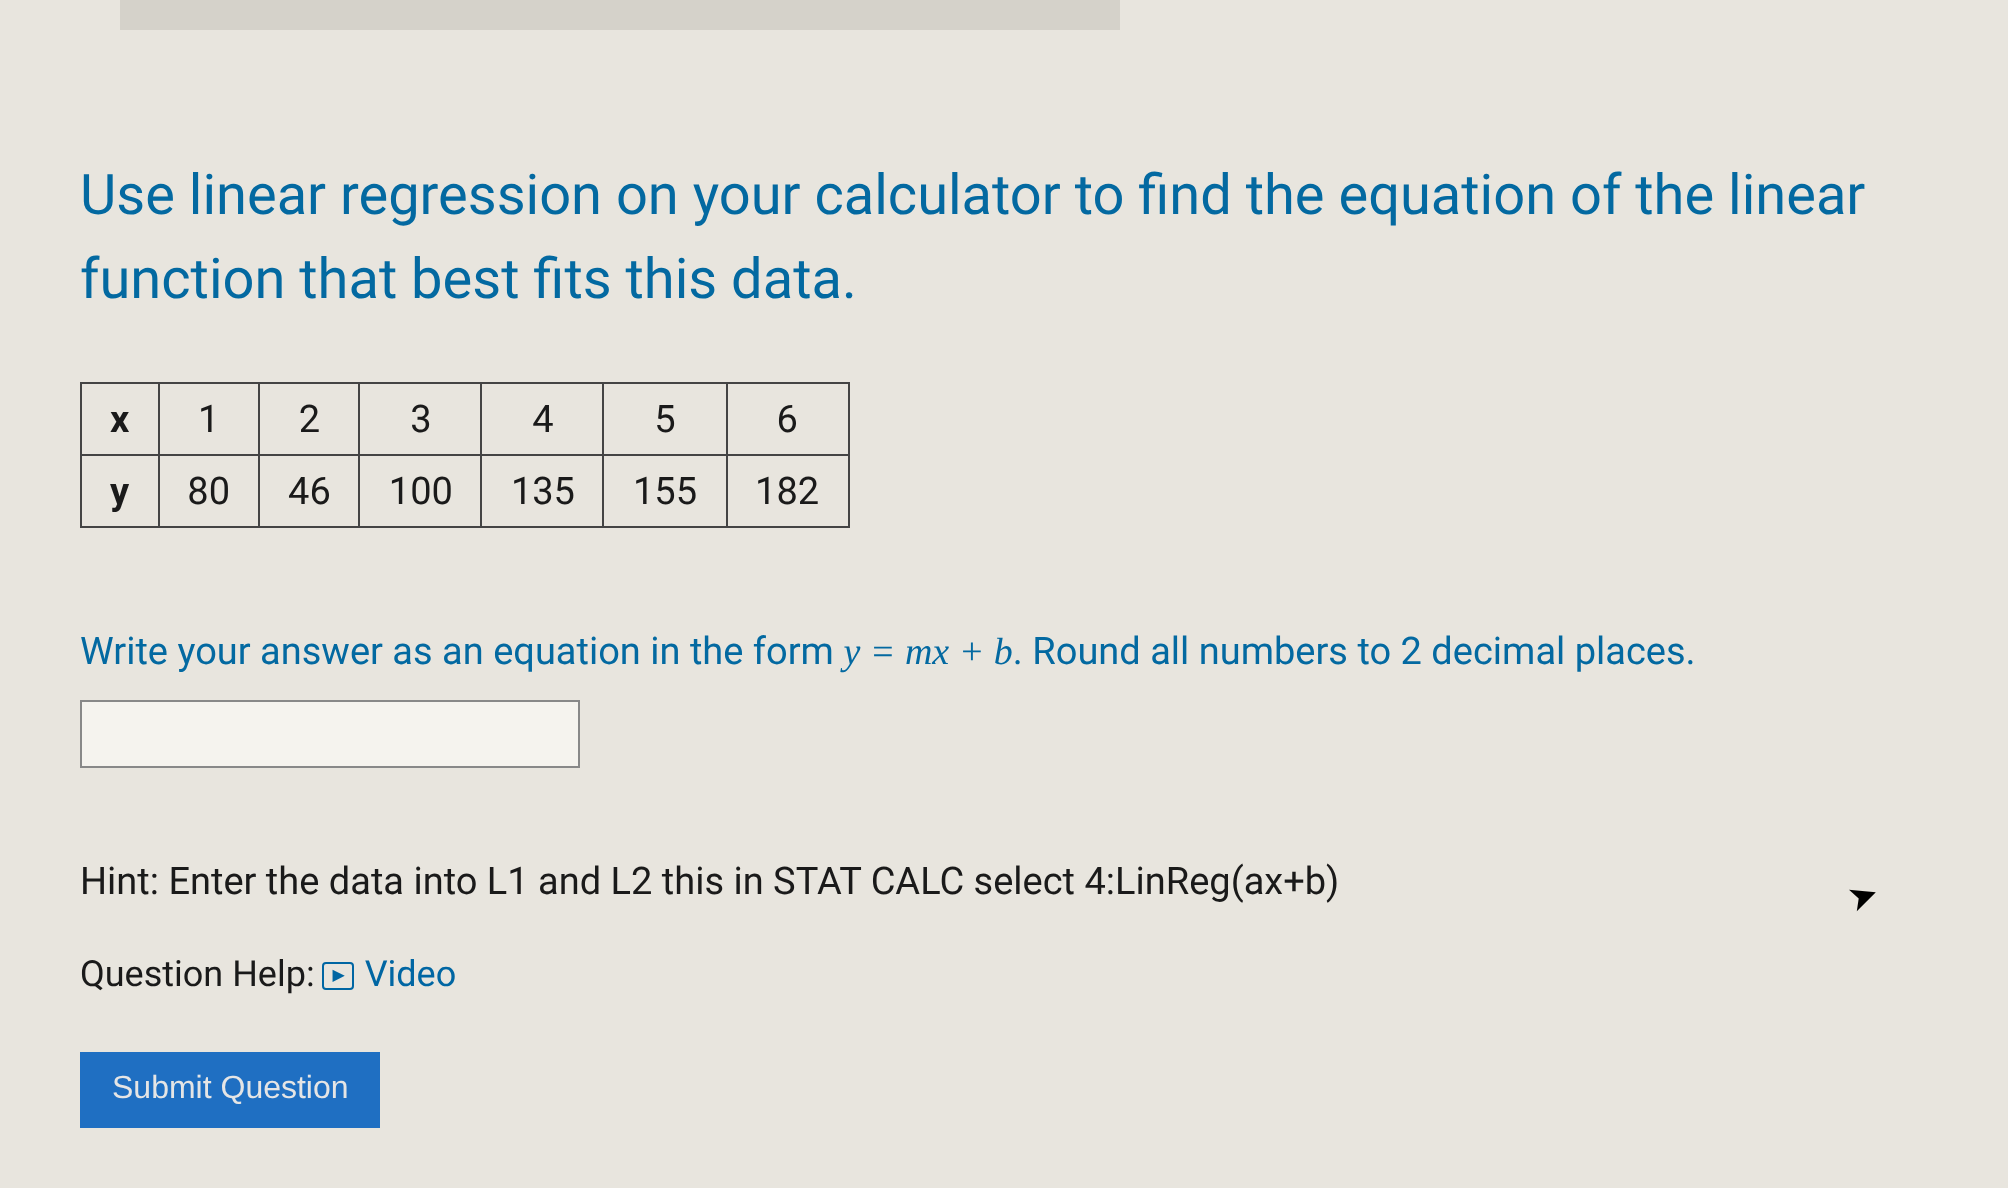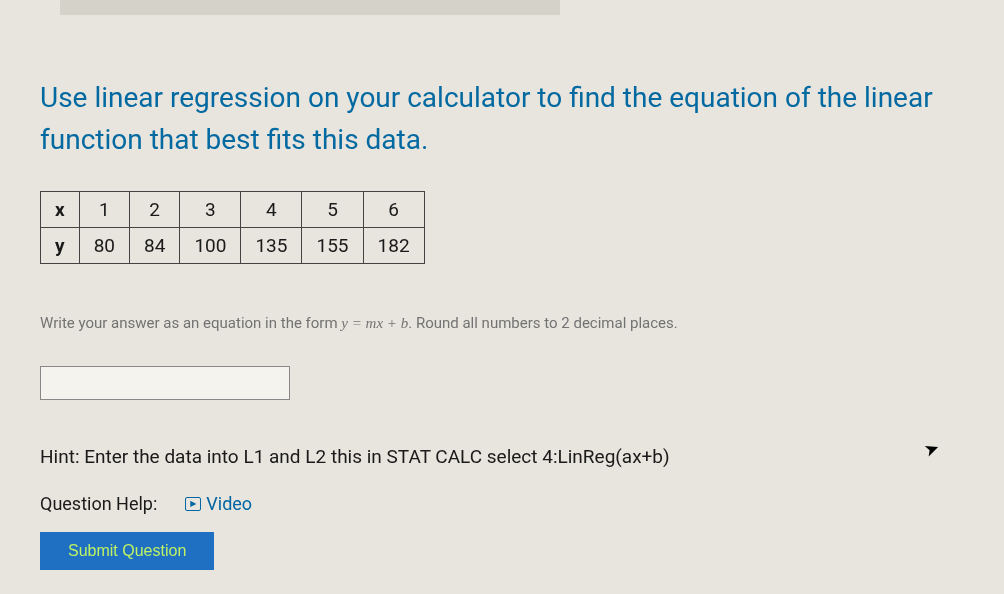--- a/index.html
+++ b/index.html
@@ -40,23 +40,23 @@
       padding: 6px 14px;
       text-align: center;
       font-size: 19px;
       font-weight: normal;
       color: #1a1a1a;
     }
     .data-table .row-header {
       font-weight: bold;
     }
     .instruction-text {
-      font-size: 15px;
-      color: #737373;
-      margin-bottom: 34px;
+      font-size: 19px;
+      color: #0369a1;
+      margin-bottom: 12px;
     }
     .math-var {
       font-style: italic;
       font-family: Georgia, 'Times New Roman', serif;
     }
     .answer-input {
       width: 250px;
       height: 34px;
       border: 1px solid #888;
       background: #f5f3ee;
@@ -67,24 +67,24 @@
     .hint-text {
       font-size: 19px;
       color: #1a1a1a;
       margin-bottom: 25px;
     }
     .hint-label {
     }
     .help-row {
       font-size: 18px;
       color: #1a1a1a;
-      margin-bottom: 18px;
+      margin-bottom: 28px;
       display: flex;
       align-items: center;
-      gap: 28px;
+      gap: 4px;
     }
     .help-link {
       color: #0066a3;
       text-decoration: none;
       display: inline-flex;
       align-items: center;
       gap: 5px;
     }
     .icon-box {
       display: inline-flex;
@@ -111,23 +111,23 @@
       top: 0;
       left: 0;
       width: 0;
       height: 0;
       border-left: 7px solid transparent;
       border-right: 7px solid transparent;
       border-top: 5px solid #0066a3;
     }
     .submit-btn {
       background: #1f6fc2;
-      color: #bef264;
+      color: #e5e5e5;
       border: none;
-      padding: 10px 28px;
+      padding: 10px 16px;
       font-size: 16px;
       cursor: pointer;
     }
     .cursor-arrow {
       position: absolute;
       right: 65px;
       bottom: 135px;
       font-size: 18px;
       color: #000;
       transform: rotate(-20deg);
@@ -149,21 +149,21 @@
     <td>1</td>
     <td>2</td>
     <td>3</td>
     <td>4</td>
     <td>5</td>
     <td>6</td>
   </tr>
   <tr>
     <td class="row-header">y</td>
     <td>80</td>
-    <td>84</td>
+    <td>46</td>
     <td>100</td>
     <td>135</td>
     <td>155</td>
     <td>182</td>
   </tr>
 </tbody>
   </table>
 
 <p class="instruction-text">
   <span>Write your answer as an equation in the form </span><span class="math-var">y = mx + b</span><span>. Round all numbers to 2 decimal places.</span>

